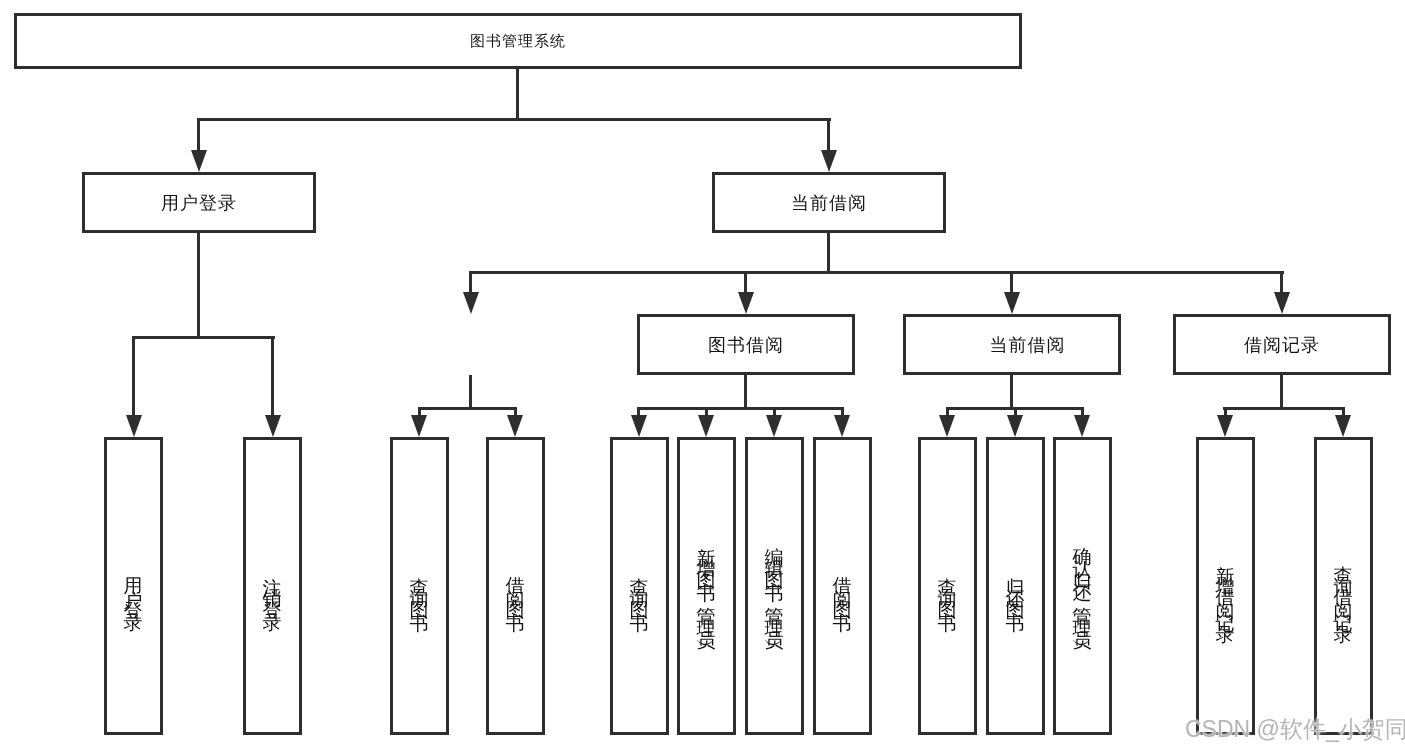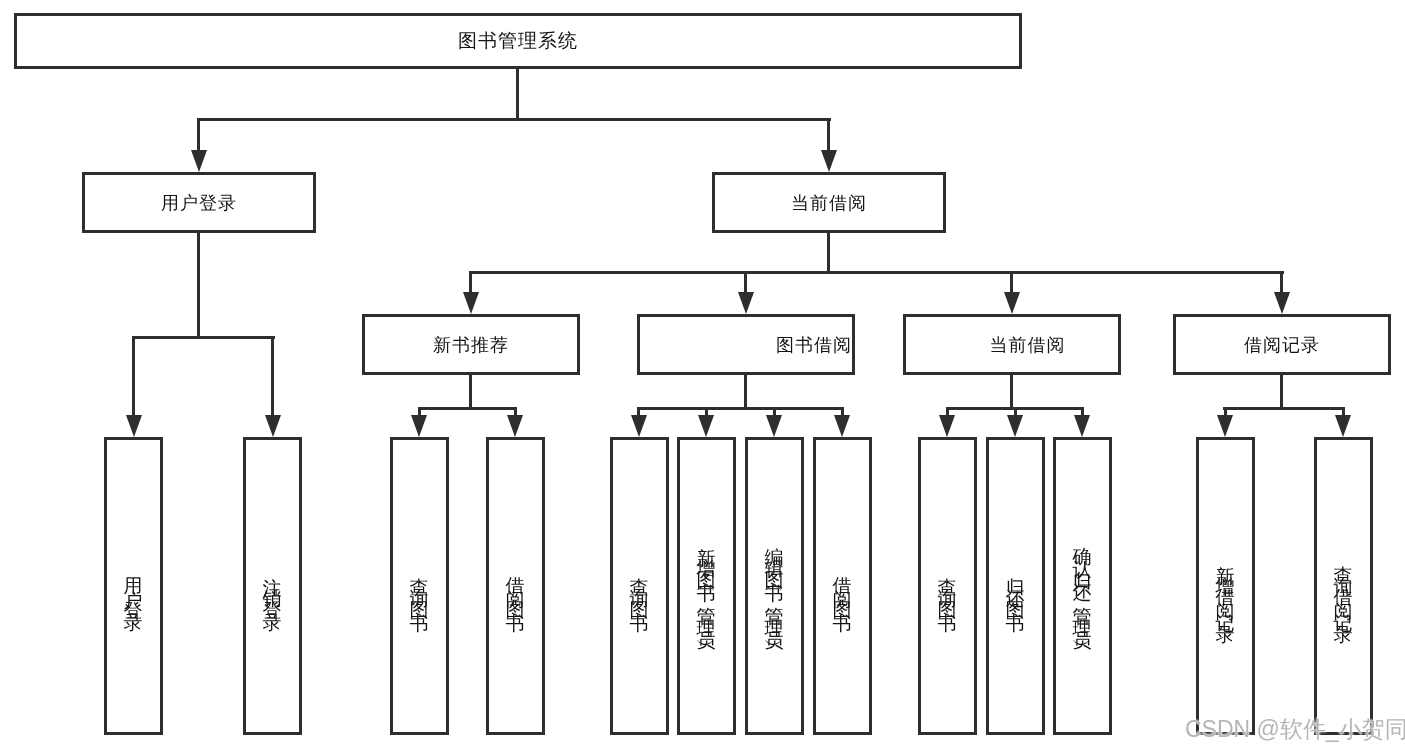--- a/index.html
+++ b/index.html
@@ -18,21 +18,21 @@
     background: #ffffff;
     border: 3px solid #2e2e2e;
     display: flex;
     align-items: center;
     justify-content: center;
     font-size: 18px;
     letter-spacing: 1px;
     color: #151515;
     z-index: 2;
   }
-  .box.root { font-size: 19px; }
+  .box.root { font-size: 15px; }
   .vbox {
     position: absolute;
     box-sizing: border-box;
     background: #ffffff;
     border: 3px solid #2e2e2e;
     display: flex;
     align-items: center;
     justify-content: center;
     z-index: 2;
   }
@@ -110,24 +110,21 @@
   <div class="hline" style="left:469px; top:271px; width:815px;"></div>
   <div class="vline" style="left:469px; top:271px; height:23px;"></div>
   <div class="vline" style="left:744px; top:271px; height:23px;"></div>
   <div class="vline" style="left:1010px; top:271px; height:23px;"></div>
   <div class="vline" style="left:1280px; top:271px; height:23px;"></div>
   <div class="arrowhead" style="left:463px; top:292px;"></div>
   <div class="arrowhead" style="left:738px; top:292px;"></div>
   <div class="arrowhead" style="left:1004px; top:292px;"></div>
   <div class="arrowhead" style="left:1274px; top:292px;"></div>
 
-  <div class="box" style="left:362px; top:314px; width:218px; height:61px;">
-    <span>新书推荐</span>
-  </div>
-  <div class="box" style="left:637px; top:314px; width:218px; height:61px;justify-content:flex-end;">
+  <div class="box" style="left:637px; top:314px; width:218px; height:61px;">
     <span>图书借阅</span>
   </div>
   <div class="box" style="left:903px; top:314px; width:218px; height:61px;padding-left:31px;">
     <span>当前借阅</span>
   </div>
   <div class="box" style="left:1173px; top:314px; width:218px; height:61px;">
     <span>借阅记录</span>
   </div>
 
   <div class="vline" style="left:469px; top:375px; height:32px;"></div>

